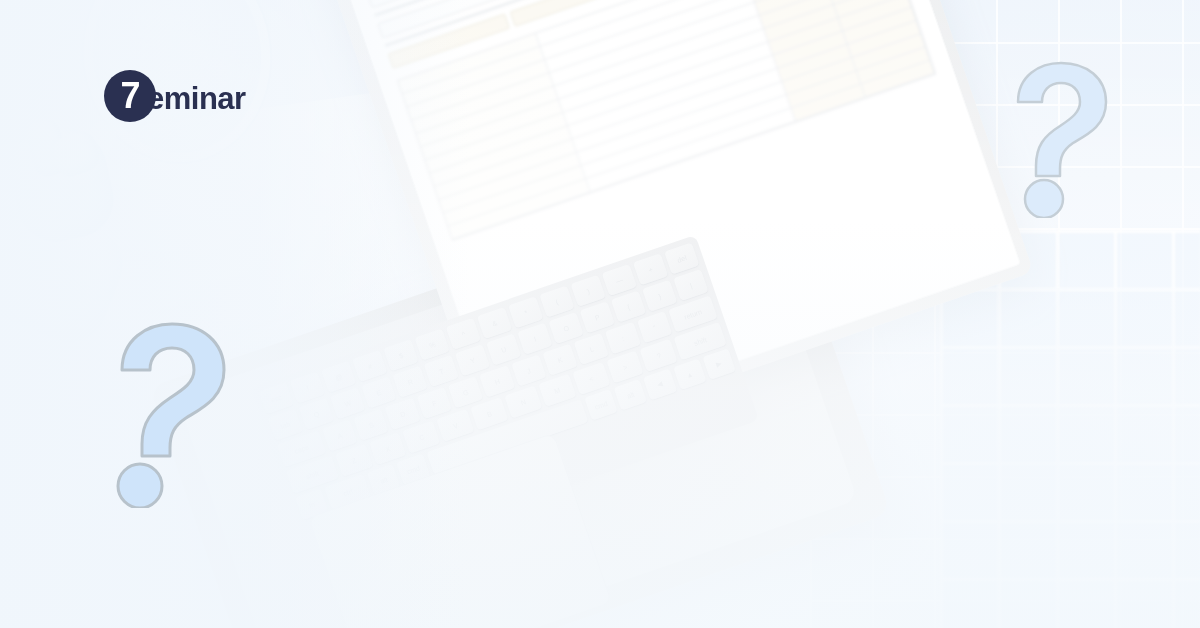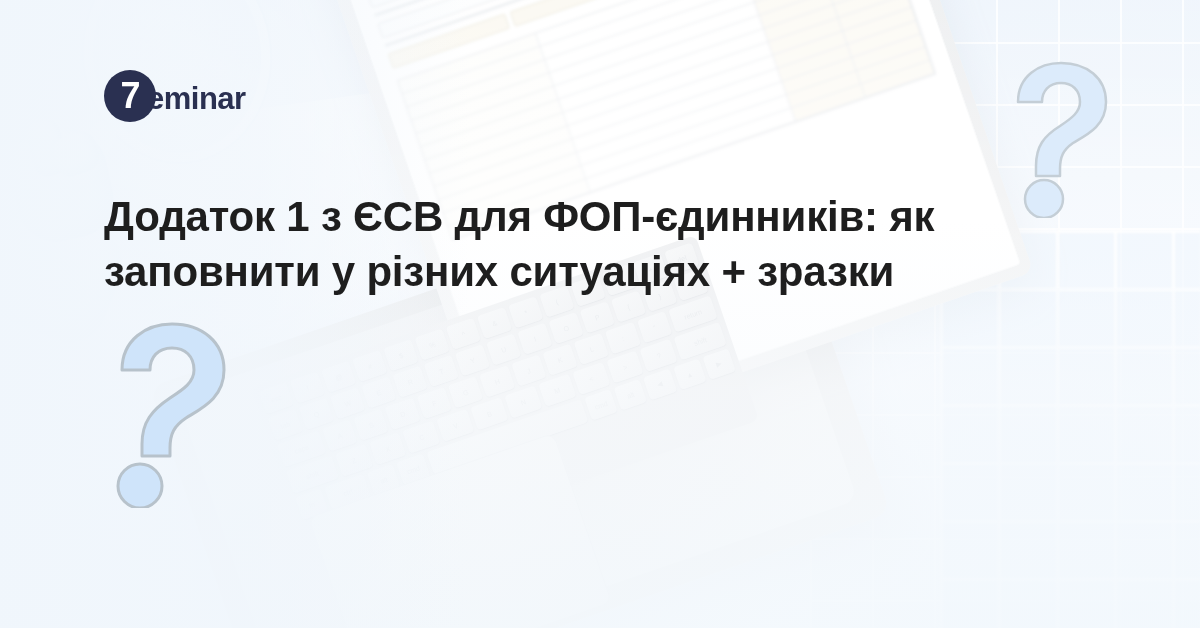--- a/index.html
+++ b/index.html
@@ -574,16 +574,15 @@
       <path d="M18 44 C18 18, 39 5, 61 5 C87 5, 106 20, 106 44 C106 68, 87 77, 73 85 C63 92, 60 99, 60 111 L60 118 L36 118 L36 108 C36 88, 44 78, 60 68 C72 60, 80 54, 80 44 C80 32, 72 25, 61 25 C49 25, 42 33, 42 44 Z" fill="#dcebfb" stroke="#c4ced6" stroke-width="2.5" stroke-linejoin="round"></path>
       <circle cx="44" cy="141" r="19" fill="#dcebfb" stroke="#c4ced6" stroke-width="2.5"></circle>
     </svg>
   </div>
 
   <div class="content">
     <div class="logo">
       <div class="logo-mark">7</div>
       <div class="logo-word">eminar</div>
     </div>
-    <h1 class="headline">Додаток 1 з ЄСВ для ФОП-єдинників: як заповнити у різних ситуаціях + зразки</h1>
   </div>
 
 </div>
 
 </body></html>

